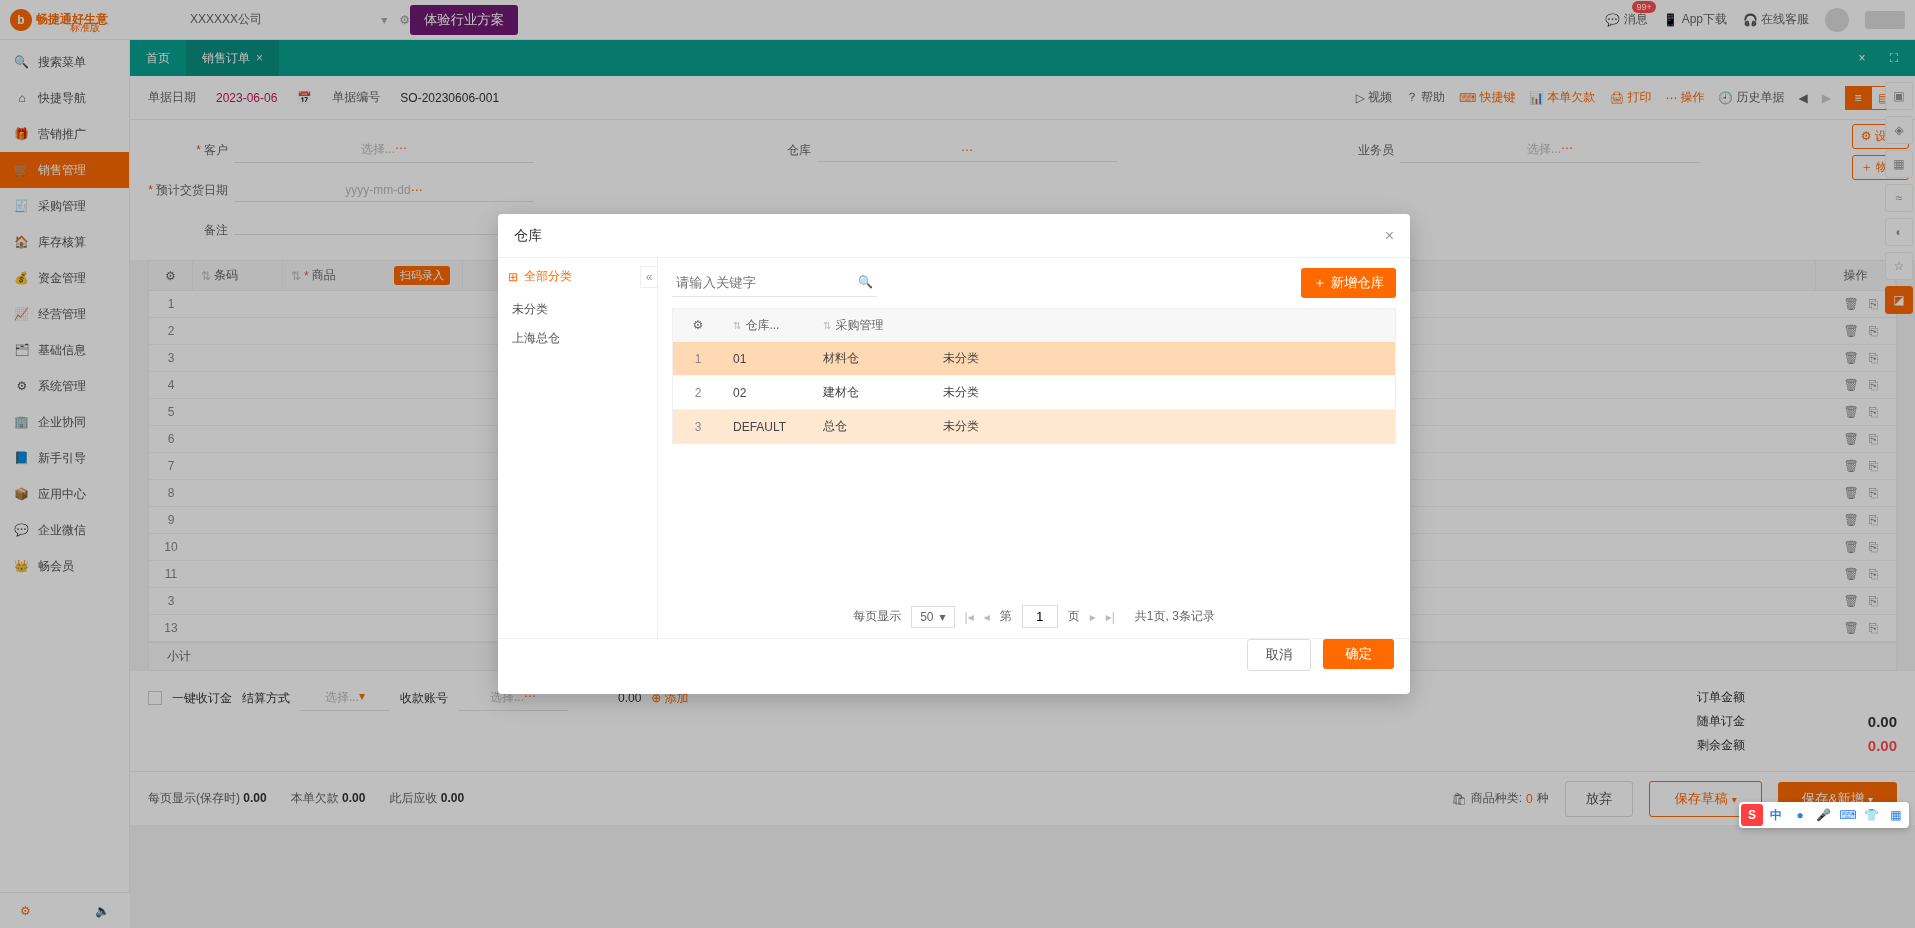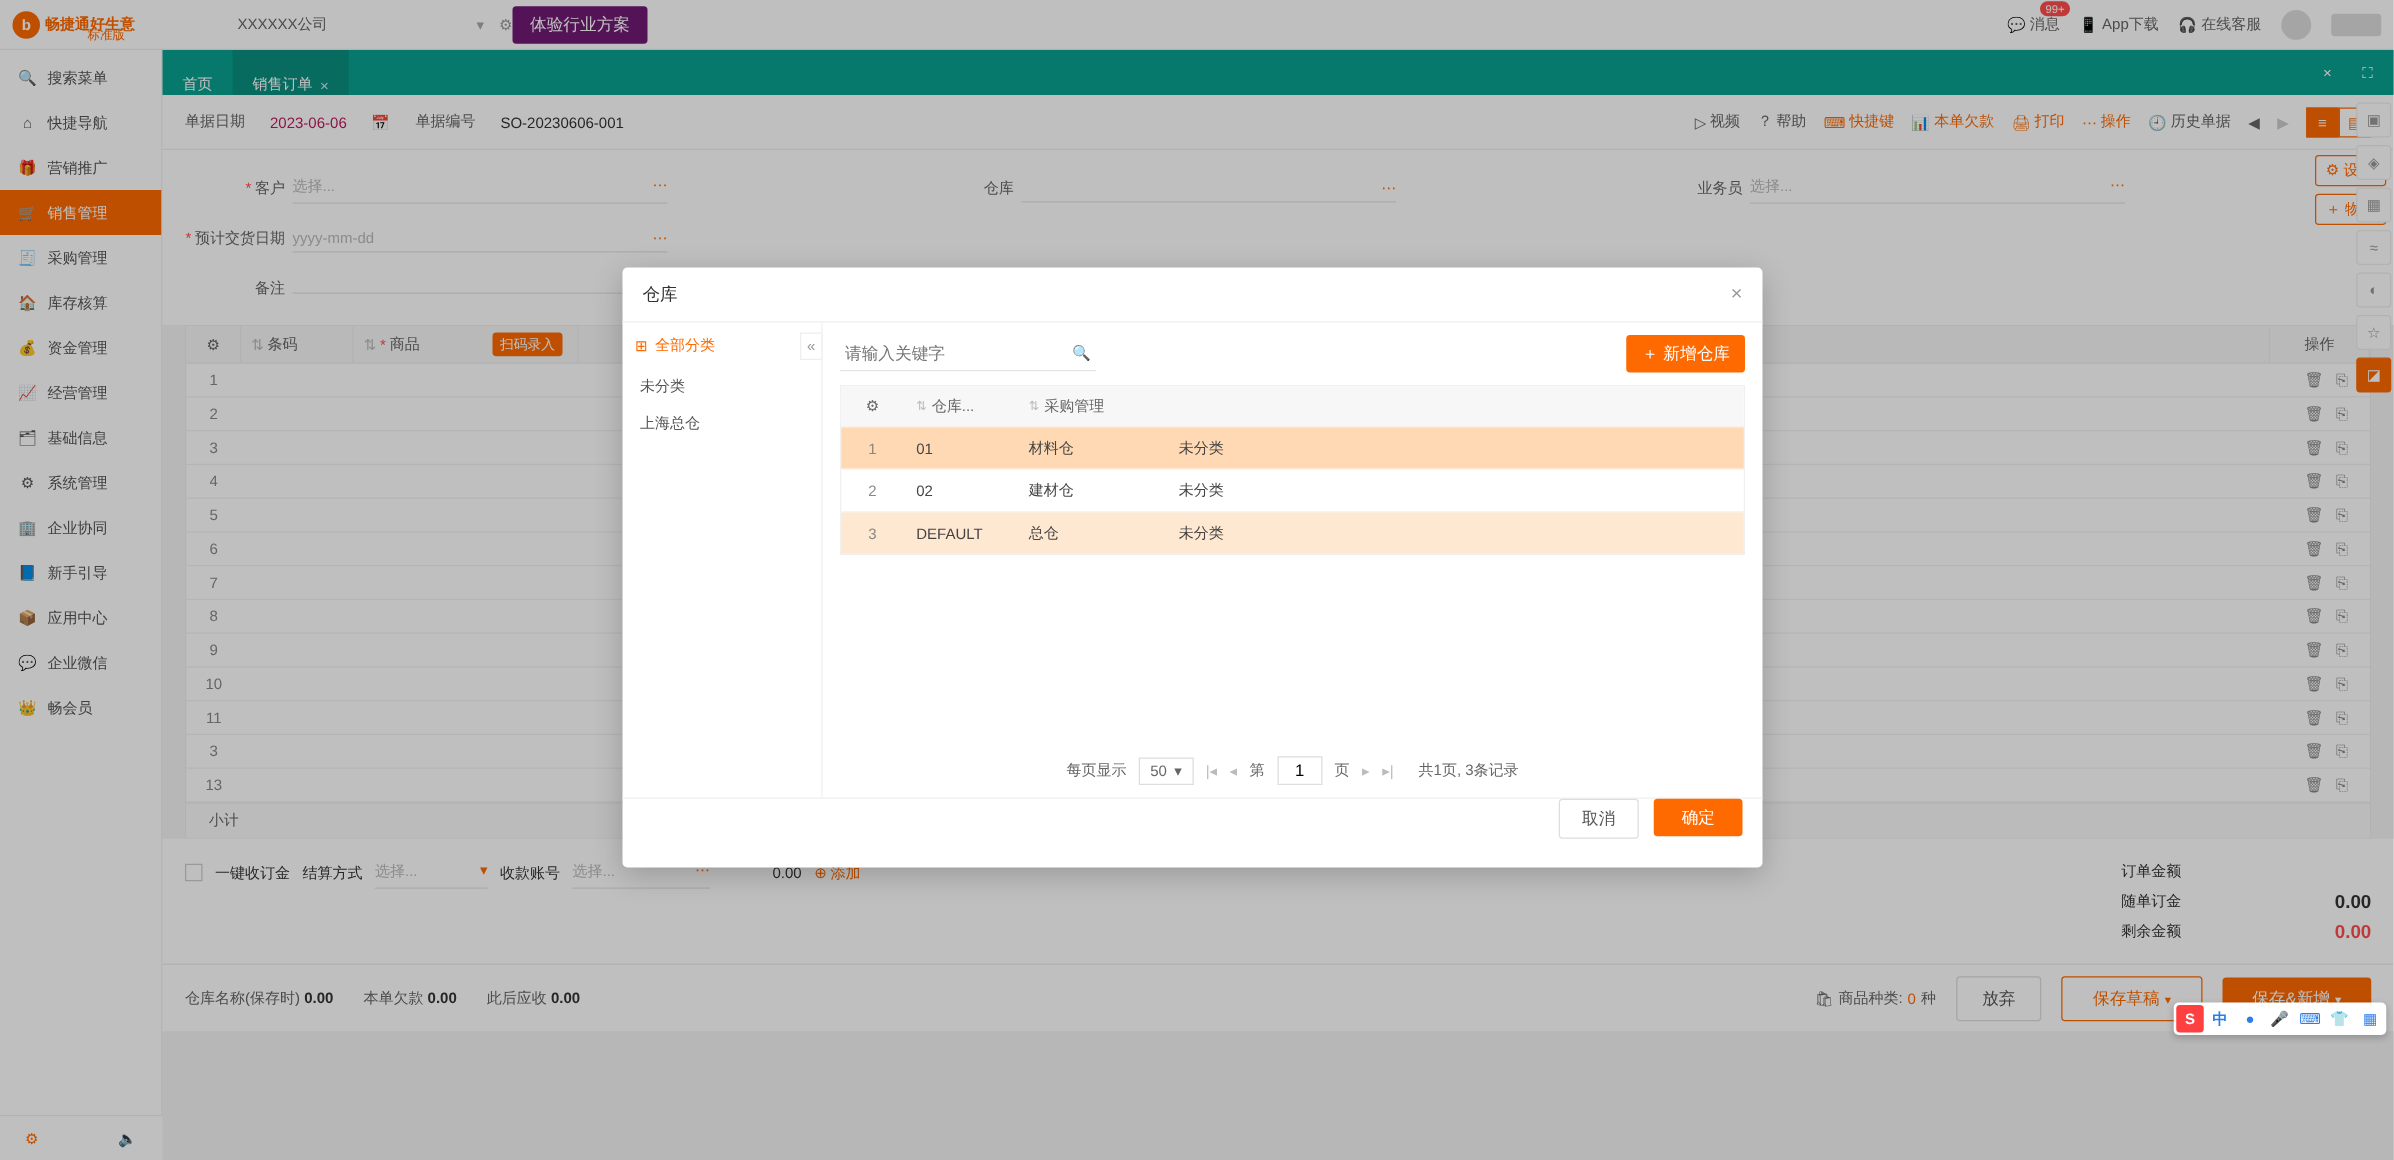--- a/index.html
+++ b/index.html
@@ -26,21 +26,21 @@
 .shell{display:flex;flex:1;min-height:0}
 .nav{width:130px;background:#fff;border-right:1px solid #eee;padding-top:4px}
 .nav-item{display:flex;align-items:center;gap:8px;height:36px;padding:0 14px;color:#555;cursor:pointer}
 .nav-item.active{background:#ff6a00;color:#fff}
 .nav-item .icon{width:16px;text-align:center}
 .nav-bottom{position:absolute;bottom:0;left:0;width:130px;height:36px;background:#fff;display:flex;align-items:center;justify-content:space-between;padding:0 20px;color:#ff6a00;border-top:1px solid #eee}
 
 
 .main{flex:1;display:flex;flex-direction:column;min-width:0}
 .tabs{height:36px;background:#0aa191;display:flex;align-items:center;color:#fff}
-.tab{padding:0 16px;height:36px;display:flex;align-items:flex-end;gap:6px;cursor:pointer}
+.tab{padding:0 16px;height:36px;display:flex;align-items:center;gap:6px;cursor:pointer}
 .tab.active{background:#0b8f81}
 .tab .x{opacity:.8}
 .tabs-right{margin-left:auto;display:flex;gap:10px;padding-right:10px}
 .tabs-right div{width:22px;height:22px;display:flex;align-items:center;justify-content:center;cursor:pointer}
 
 .doc-head{height:44px;display:flex;align-items:center;padding:0 18px;gap:20px;border-bottom:1px solid #eee;background:#fff}
 .doc-head .lbl{color:#666}
 .doc-head .val{color:#333}
 .doc-head .date{color:#be185d}
 .cal-ic{color:#ff6a00}
@@ -49,21 +49,21 @@
 .hk{color:#ff6a00}
 .view-toggle{display:flex}
 .view-toggle div{width:26px;height:24px;border:1px solid #ff6a00;display:flex;align-items:center;justify-content:center;color:#ff6a00}
 .view-toggle div.on{background:#ff6a00;color:#fff}
 
 .form-area{padding:10px 18px;background:#fff;position:relative}
 .form-row{display:flex;align-items:center;height:40px}
 .field{display:flex;align-items:center;gap:6px;margin-right:50px}
 .field .lbl{width:80px;text-align:right;color:#666}
 .req::before{content:"*";color:#ff4d4f;margin-right:3px}
-.selectish{color:#bbb;border-bottom:1px solid #e5e5e5;padding:4px 0;min-width:300px;display:flex;justify-content:space-between}
+.selectish{color:#bbb;border-bottom:1px solid #e5e5e5;padding:4px 0;min-width:300px;display:flex;justify-content:center}
 .dots{color:#ff6a00}
 .side-btns{position:absolute;right:6px;top:4px;display:flex;flex-direction:column;gap:6px}
 .side-btns div{border:1px solid #ff6a00;color:#ff6a00;padding:3px 8px;border-radius:3px;cursor:pointer;font-size:12px}
 
 
 .grid{margin:0 18px;border:1px solid #eee;background:#fff}
 .grid-head{display:flex;background:#f7f7f7;border-bottom:1px solid #eee;height:30px;align-items:center}
 .gh{padding:0 8px;color:#666;border-right:1px solid #eee;height:100%;display:flex;align-items:center}
 .gh .req{color:#ff4d4f}
 .scan-chip{background:#ff6a00;color:#fff;border-radius:3px;padding:2px 6px;font-size:11px;margin-left:auto;margin-right:4px}
@@ -485,21 +485,21 @@
             </div>
           <div>
               <span>剩余金额</span>
               <span class="amt red">0.00</span>
             </div>
         </div>
       </div>
 
       <div class="footer">
         <div class="footer-left">
-          <span><span>仓库名称(保存时)</span> <b>0.00</b></span>
+          <span><span>每页显示(保存时)</span> <b>0.00</b></span>
           <span><span>本单欠款</span> <b>0.00</b></span>
           <span><span>此后应收</span> <b>0.00</b></span>
         </div>
         <div class="footer-right">
           <span class="ft-sku">🛍 <span>商品种类:</span> <span class="n">0</span> <span>种</span></span>
           <button class="btn-plain">放弃</button>
           <button class="btn-outline"><span>保存草稿</span><span class="caret">▾</span></button>
           <button class="btn-solid"><span>保存&amp;新增</span><span class="caret">▾</span></button>
         </div>
       </div>

